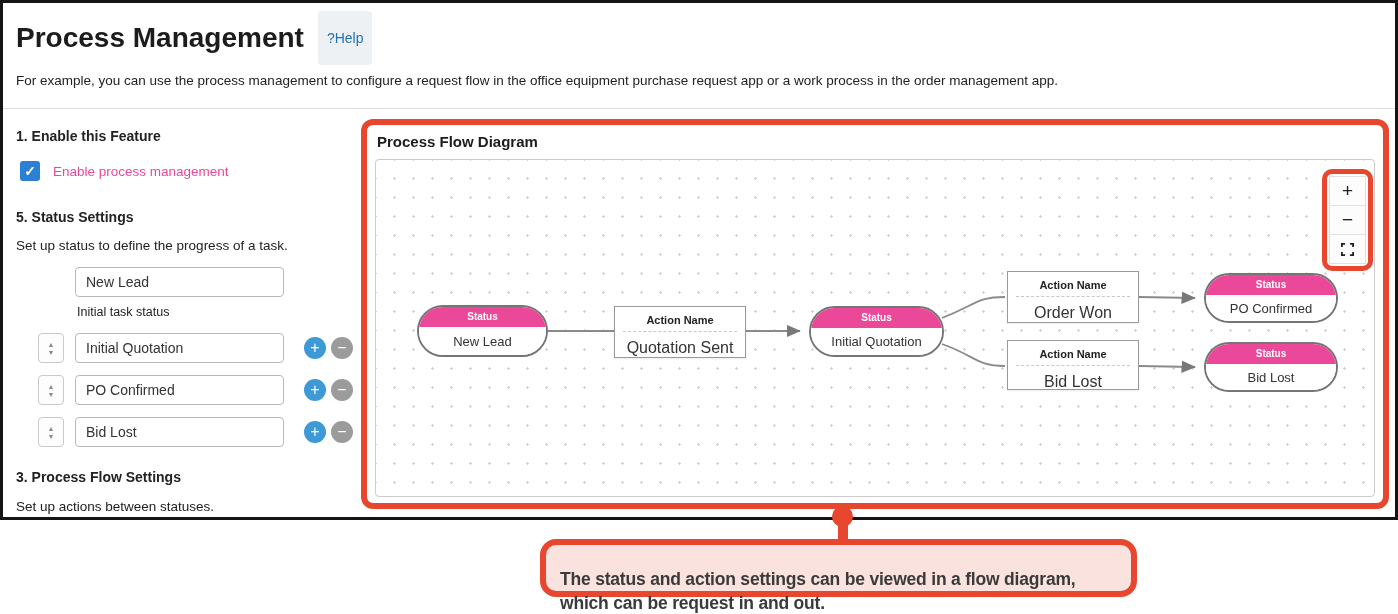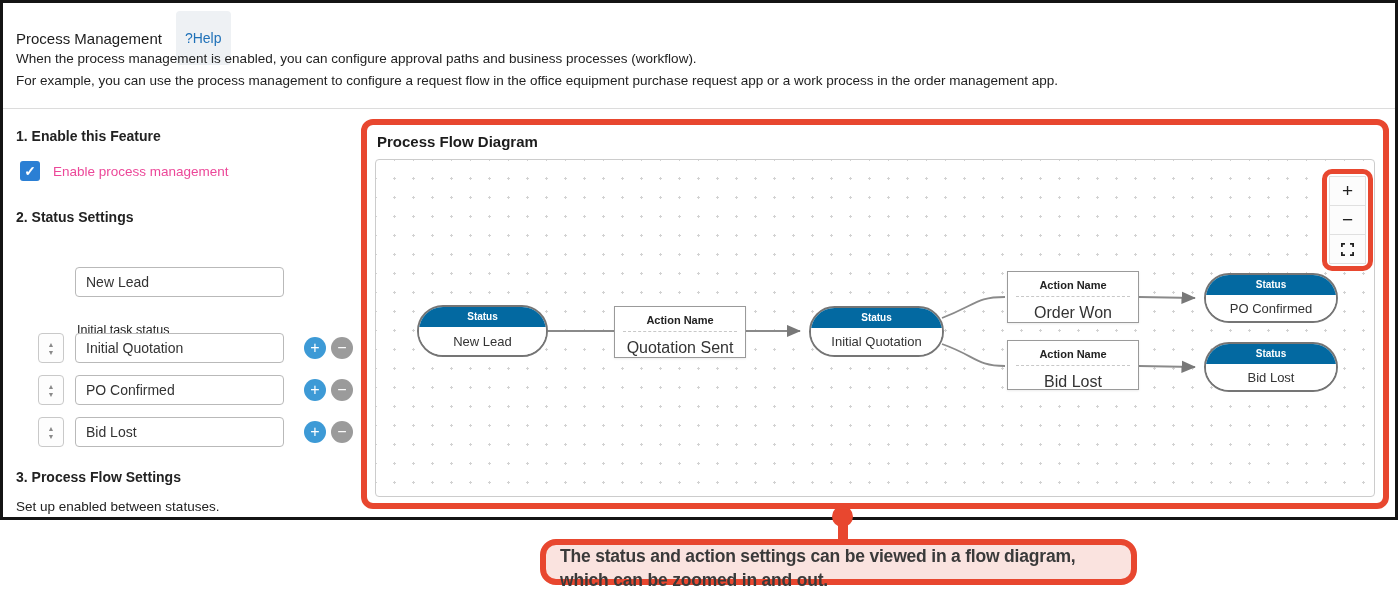--- a/index.html
+++ b/index.html
@@ -3,92 +3,92 @@
 <meta charset="utf-8">
 <style>
   * { margin:0; padding:0; box-sizing:border-box; }
   html,body { width:1398px; height:614px; background:#ffffff; font-family:"Liberation Sans", sans-serif; color:#333; }
   .stage { position:relative; width:1398px; height:614px; overflow:hidden; background:#fff; }
 
   
   .panel { position:absolute; left:0; top:0; width:1398px; height:520px; background:#fff; border:3px solid #141414; }
 
   .hdr-row { position:absolute; left:13px; top:8px; display:flex; align-items:center; gap:14px; }
-  .page-title { font-size:15px; font-weight:normal; color:#1c1c1c; }
+  .page-title { font-size:28px; font-weight:bold; color:#1c1c1c; }
   .help-chip { font-size:14px; color:#1f71b8; background:#eef1f4; border-radius:4px; padding:19px 9px; cursor:pointer; }
   .desc { position:absolute; left:13px; width:1360px; font-size:13.5px; color:#222; line-height:1.2; }
   .desc1 { top:48px; } .desc2 { top:70px; }
   .hdr-divider { position:absolute; left:0; top:105px; width:1392px; height:1px; background:#dcdcdc; }
 
   
   .sec-h { position:absolute; left:13px; font-size:14px; font-weight:bold; color:#222; }
   .sec-p { position:absolute; left:13px; font-size:13.5px; color:#222; }
   .cb-row { position:absolute; left:17px; top:158px; display:flex; align-items:center; gap:13px; }
   .checkbox { width:20px; height:20px; background:#2b7fd4; border-radius:3px; display:flex; align-items:center; justify-content:center; color:#fff; font-size:14px; font-weight:bold; cursor:pointer; }
   .cb-label { font-size:13.5px; color:#ec4899; }
 
   .status-input { position:absolute; left:72px; width:209px; height:30px; border:1px solid #b9b9b9; border-radius:4px; font-size:14px; color:#333; padding:0 10px; font-family:"Liberation Sans", sans-serif; background:#fff; }
-  .note { position:absolute; left:74px; top:320px; font-size:12.5px; color:#222; }
+  .note { position:absolute; left:74px; top:302px; font-size:12.5px; color:#222; }
   .spinner { position:absolute; left:35px; width:26px; height:30px; border:1px solid #c9c9c9; border-radius:4px; background:#fdfdfd; display:flex; flex-direction:column; align-items:center; justify-content:center; gap:1px; cursor:pointer; }
   .spinner span { font-size:7px; line-height:7px; color:#8a8a8a; }
   .circle-btn { position:absolute; width:22px; height:22px; border-radius:50%; color:#fff; display:flex; align-items:center; justify-content:center; font-size:16px; line-height:16px; cursor:pointer; border:none; }
   .add-btn { left:301px; background:#3d9ad6; }
   .rem-btn { left:328px; background:#9b9b9b; }
 
   
   .flow-panel { position:absolute; left:358px; top:116px; width:1028px; height:390px; border:6px solid #e8472f; border-radius:12px; background:#fff; }
   .flow-title { position:absolute; left:10px; top:8px; font-size:15px; font-weight:bold; color:#1c1c1c; }
   .canvas { position:absolute; left:8px; top:34px; width:1000px; height:338px; border:1px solid #cccccc; border-radius:4px; background:#fff;
     background-image:radial-gradient(circle, #d2d2d2 1.2px, transparent 1.4px); background-size:19px 19px; background-position:9px 9px; }
 
   svg.wires { position:absolute; left:0; top:0; width:1000px; height:338px; }
 
   .node { position:absolute; overflow:hidden; background:#fff; }
   .status-node { border:2px solid #757575; border-radius:27px; }
-  .status-node .nh { background:#0369a1; color:#fff; font-size:10px; font-weight:bold; text-align:center; height:20px; line-height:20px; }
+  .status-node .nh { background:#ec4899; color:#fff; font-size:10px; font-weight:bold; text-align:center; height:20px; line-height:20px; }
   .status-node .nb { font-size:13px; color:#333; text-align:center; display:flex; align-items:center; justify-content:center; height:calc(100% - 20px); background:#fff; }
   .action-node { border:1px solid #9a9a9a; box-shadow:0 1px 2px rgba(0,0,0,0.08); }
   .action-node .nh { font-size:11px; font-weight:bold; color:#222; text-align:center; padding-top:7px; }
   .action-node .dash { border-bottom:1px dashed #c8c8c8; margin:5px 8px 0 8px; }
   .action-node .nb { font-size:16px; color:#333; text-align:center; padding-top:7px; }
 
   .zoom-wrap { position:absolute; top:9px; right:1px; border:5px solid #e8472f; border-radius:10px; padding:2px; background:#fff; }
   .zoom-btn { width:37px; height:30px; background:#fcfcfc; border:1px solid #e0e0e0; display:flex; align-items:center; justify-content:center; font-size:19px; color:#222; cursor:pointer; }
   .zoom-btn + .zoom-btn { margin-top:-1px; }
 
   
   .conn-dot { position:absolute; left:832px; top:506px; width:21px; height:21px; border-radius:50%; background:#e8472f; z-index:5; }
   .conn-stem { position:absolute; left:838px; top:518px; width:10px; height:26px; background:#e8472f; z-index:5; }
-  .callout { position:absolute; left:540px; top:539px; width:597px; height:46px; background:#fae3df; border:6px solid #e8472f; border-radius:16px; padding:0 14px; z-index:4; }
+  .callout { position:absolute; left:540px; top:539px; width:597px; height:46px; background:#fae3df; border:6px solid #e8472f; border-radius:16px; padding:23px 14px; z-index:4; }
   .callout div { font-size:17.5px; font-weight:bold; color:#3a3a3a; line-height:1.35; letter-spacing:-0.2px; }
 </style>
 </head>
 <body>
 
 <div class="stage">
 
   <div class="panel">
 
     <div class="hdr-row">
       <div class="page-title">Process Management</div>
       <div class="help-chip">?Help</div>
     </div>
-    <div class="desc desc1">When the process management is enabled, you can configure approval paths and business processes (workflow).</div>
     <div class="desc desc2">For example, you can use the process management to configure a request flow in the office equipment purchase request app or a work process in the order management app.</div>
     <div class="hdr-divider"></div>
 
     <div class="sec-h" style="top:125px;">1. Enable this Feature</div>
     <div class="cb-row">
       <div class="checkbox">
         <span>✓</span>
       </div>
       <div class="cb-label">Enable process management</div>
     </div>
 
-    <div class="sec-h" style="top:206px;">2. Status Settings</div>
+    <div class="sec-h" style="top:206px;">5. Status Settings</div>
+    <div class="sec-p" style="top:235px;">Set up status to define the progress of a task.</div>
 
     <input class="status-input" style="top: 264px;" value="New Lead">
     <div class="note">Initial task status</div>
 
     <div class="spinner" style="top:330px;">
       <span>▲</span>
       <span>▼</span>
     </div>
     <input class="status-input" style="top: 330px;" value="Initial Quotation">
     <div class="circle-btn add-btn" style="top:334px;">
@@ -116,21 +116,21 @@
     </div>
     <input class="status-input" style="top: 414px;" value="Bid Lost">
     <div class="circle-btn add-btn" style="top:418px;">
         <span>+</span>
       </div>
     <div class="circle-btn rem-btn" style="top:418px;">
         <span>−</span>
       </div>
 
     <div class="sec-h" style="top:466px;">3. Process Flow Settings</div>
-    <div class="sec-p" style="top:496px;">Set up enabled between statuses.</div>
+    <div class="sec-p" style="top:496px;">Set up actions between statuses.</div>
 
     <div class="flow-panel">
       <div class="flow-title">Process Flow Diagram</div>
 
       <div class="canvas">
 
         <svg class="wires" viewBox="0 0 1000 338">
           <defs>
             <marker id="arrow" markerWidth="10" markerHeight="8" refX="7.5" refY="3.5" orient="auto">
               <path d="M0,0 L8,3.5 L0,7 Z" fill="#787878"></path>
@@ -200,16 +200,16 @@
         </div>
 
       </div>
     </div>
   </div>
 
   <div class="conn-dot"></div>
   <div class="conn-stem"></div>
   <div class="callout">
     <div>The status and action settings can be viewed in a flow diagram,</div>
-    <div>which can be zoomed in and out.</div>
+    <div>which can be request in and out.</div>
   </div>
 
 </div>
 
 </body></html>

